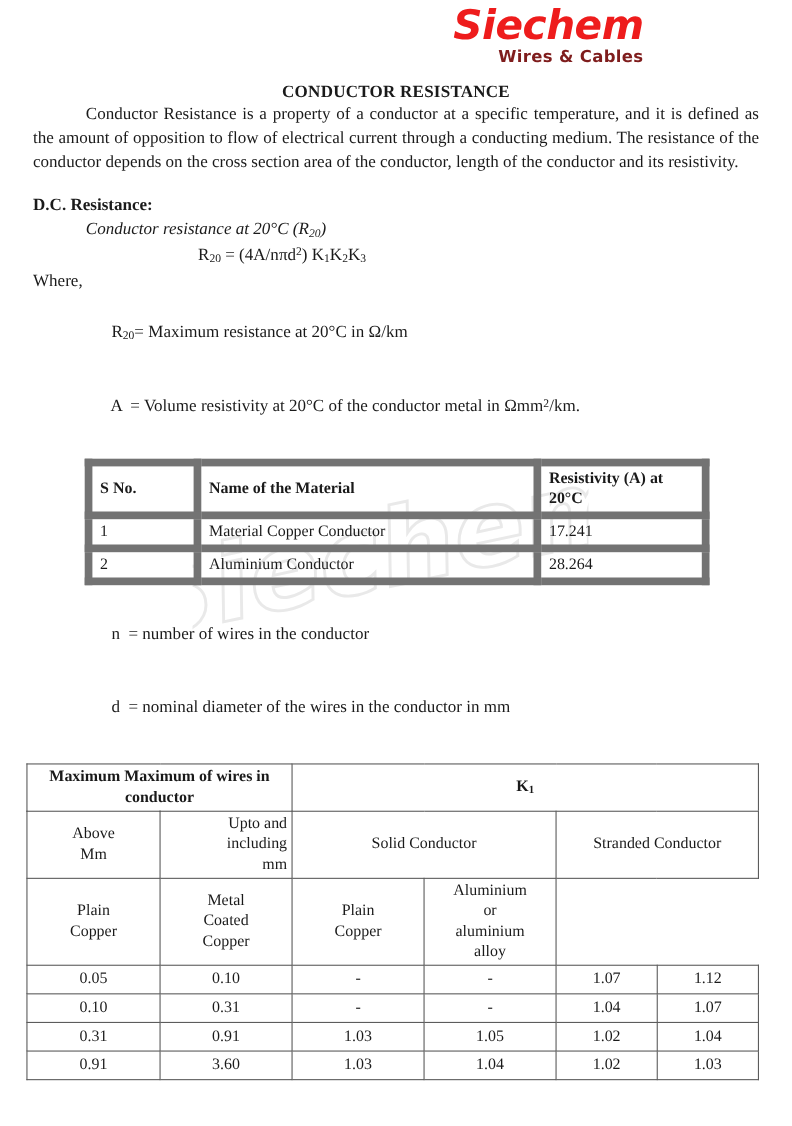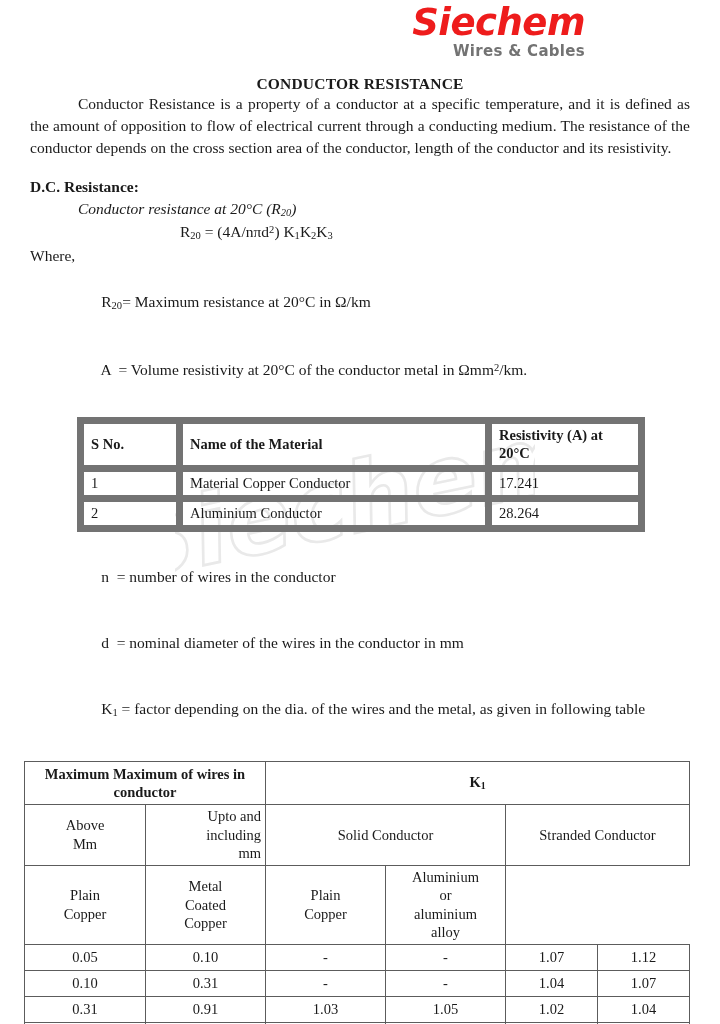--- a/index.html
+++ b/index.html
@@ -155,21 +155,21 @@
 <div class="watermark">
   <svg viewBox="0 0 360 180" xmlns="http://www.w3.org/2000/svg">
     <text x="180" y="118" text-anchor="middle" font-family="DejaVu Sans, Liberation Sans, sans-serif" font-size="96" font-style="italic" font-weight="bold" fill="none" stroke="#e9e9e9" stroke-width="2.6" transform="rotate(-12 180 110)">Siechem</text>
   </svg>
 </div>
 
 <div class="page">
 
   <div class="logo-block">
     <span class="logo-main" style="color: rgb(238, 28, 28);">Siechem</span>
-    <span class="logo-sub" style="color: #737373;">Wires &amp; Cables</span>
+    <span class="logo-sub" style="color: #7f1d1d;">Wires &amp; Cables</span>
   </div>
 
   <div class="doc-title">CONDUCTOR RESISTANCE</div>
 
   <p class="body-para para-intro">Conductor Resistance is a property of a conductor at a specific temperature, and it is defined as the amount of opposition to flow of electrical current through a conducting medium. The resistance of the conductor depends on the cross section area of the conductor, length of the conductor and its resistivity.</p>
 
 
   <div class="section-head">D.C. Resistance:</div>
 
   <div class="indent-1">
@@ -213,23 +213,20 @@
     </tbody>
   </table>
 
   <div class="deflist" style="margin-top:12px;">
     <div class="row">
       <span>n</span><span>  = number of wires in the conductor</span>
     </div>
     <div class="row">
       <span>d</span><span>  = nominal diameter of the wires in the conductor in mm</span>
     </div>
-    <div class="row">
-      <span>K</span><sub>1</sub><span> = factor depending on the dia. of the wires and the metal, as given in following table</span>
-    </div>
   </div>
 
   <table class="tbl-k1">
     <thead>
       <tr>
         <th class="bold h-tall" colspan="2">Maximum Maximum of wires in conductor</th>
         <th class="bold" colspan="4" rowspan="2"><span>K</span><sub>1</sub></th>
       </tr>
       <tr>
         <th rowspan="2" class="col-above">

